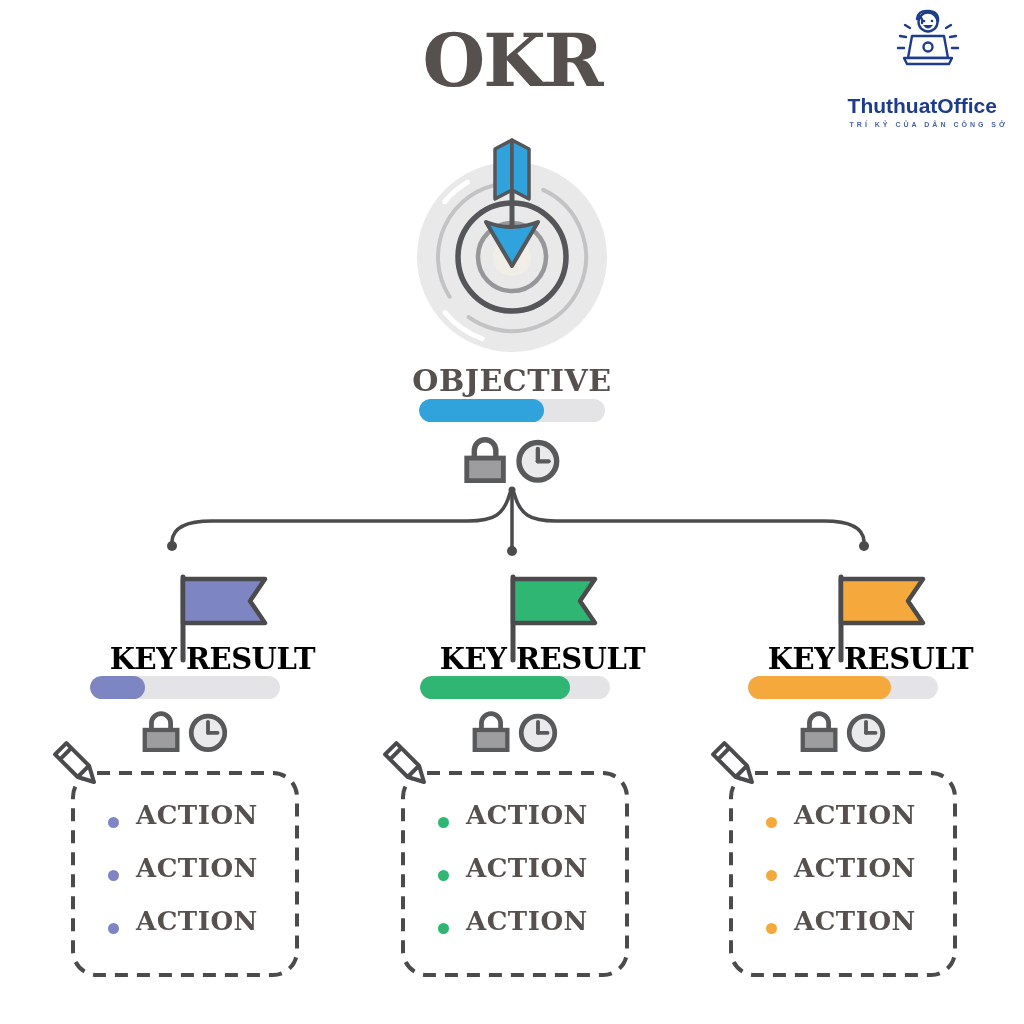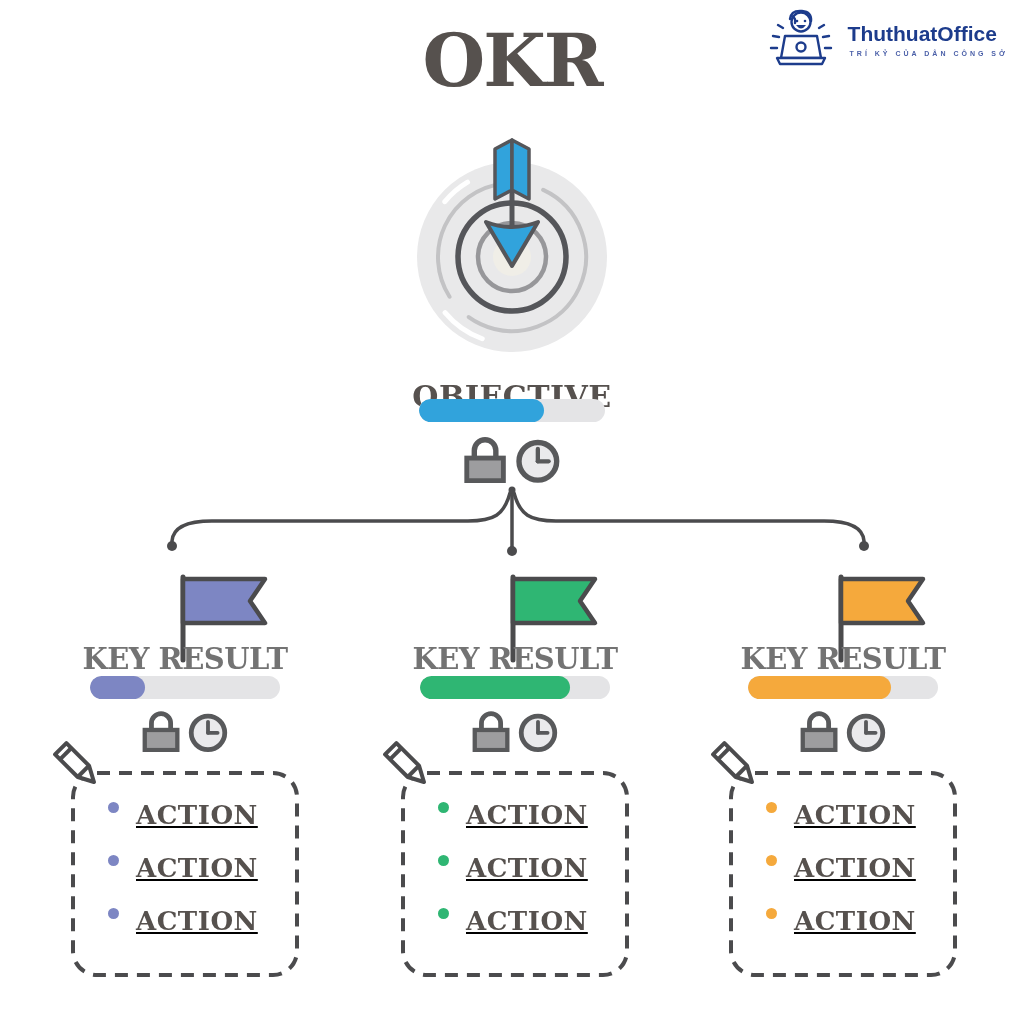--- a/index.html
+++ b/index.html
@@ -21,21 +21,22 @@
     letter-spacing: -2px;
     color: #56514e;
   }
 
   
   .logo {
     position: absolute;
     top: 6px; right: 16px;
     display: flex;
     align-items: center;
-    gap: 10px;
+    gap: 21px;
+    flex-direction: column;
   }
   .logo-text { display: flex; flex-direction: column; }
   .brand-name {
     font-family: "Liberation Sans", sans-serif;
     font-weight: bold;
     font-size: 21px;
     color: #1d3c8c;
     line-height: 1.05;
   }
   .brand-tagline {
@@ -50,21 +51,20 @@
   }
 
   
   .target-wrap { position: absolute; top: 132px; left: 50%; transform: translateX(-50%); }
   .objective-label {
     position: absolute; top: 363px; left: 0; width: 100%;
     text-align: center;
     font-size: 30px; font-weight: bold;
     letter-spacing: 0.5px;
     color: #56514e;
-    margin-top: 16px;
   }
   .bar {
     position: absolute;
     height: 23px;
     background: #e4e4e6;
     border-radius: 12px;
     overflow: hidden;
   }
   .bar-fill { height: 100%; border-radius: 12px; }
   .objective-bar { top: 399px; left: 419px; width: 186px; }
@@ -75,44 +75,44 @@
 
   
   .kr-col { position: absolute; top: 572px; width: 260px; height: 420px; }
   .kr-col.c0 { left: 55px; }
   .kr-col.c1 { left: 385px; }
   .kr-col.c2 { left: 713px; }
 
   .kr-flag { position: absolute; top: 0; left: 118px; }
   .kr-label {
     position: absolute; top: 70px; left: 0; width: 100%;
-    text-align: center;
+    text-align: right;
     font-size: 29px; font-weight: bold;
     letter-spacing: -0.5px;
-    color: #737373;
+    color: #000000;
     white-space: nowrap;
   }
   .kr-bar { top: 104px; left: 35px; width: 190px; }
   .kr-icons { position: absolute; top: 134px; left: 50%; transform: translateX(-50%); }
 
   .action-box {
     position: absolute;
     top: 198px; left: 15px;
     width: 230px; height: 208px;
   }
   .box-border { position: absolute; inset: 0; }
   .pencil { position: absolute; left: -24px; top: -32px; }
   .actions {
     position: relative;
     padding: 32px 0 0 38px;
     display: flex;
     flex-direction: column;
     gap: 27px;
   }
-  .action-item { display: flex; align-items: flex-start; text-decoration: underline; }
+  .action-item { display: flex; align-items: flex-end; }
   .bullet {
     width: 11px; height: 11px;
     border-radius: 50%;
     margin-right: 17px;
     flex: 0 0 auto;
   }
   .action-label {
     font-size: 26px; font-weight: bold;
     color: #56514e;
     line-height: 1;

